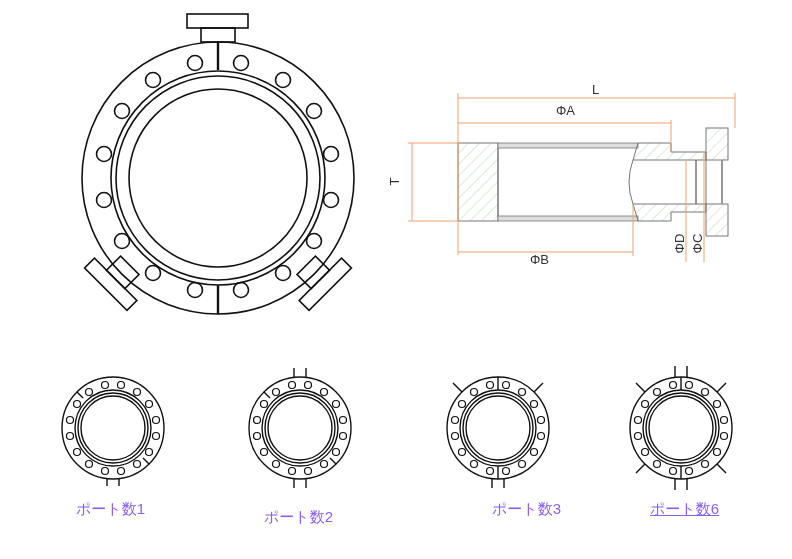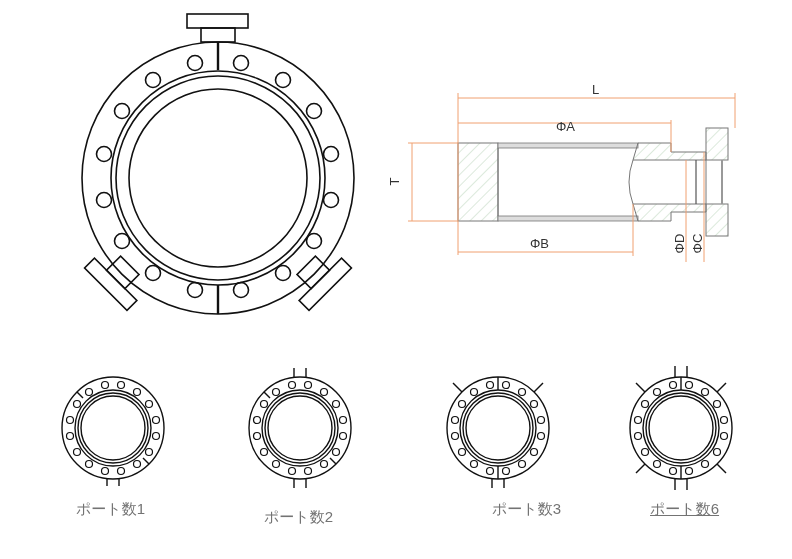--- a/index.html
+++ b/index.html
@@ -1,19 +1,19 @@
 <!DOCTYPE html>
 <html><head>
 <meta charset="utf-8">
 <style>
   html, body { margin: 0; padding: 0; background: #ffffff; }
   body { width: 792px; height: 559px; position: relative; overflow: hidden;
          font-family: "Liberation Sans", "DejaVu Sans", sans-serif; }
   svg { position: absolute; left: 0; top: 0; }
-  .lbl { position: absolute; font-size: 15px; color: #737373; white-space: nowrap; }
+  .lbl { position: absolute; font-size: 15px; color: #8b5cf6; white-space: nowrap; }
   .dim { position: absolute; font-size: 13px; color: #333; white-space: nowrap; }
   .vert { transform: rotate(-90deg); transform-origin: center; }
 </style>
 </head>
 <body>
 
 <svg width="792" height="559" viewBox="0 0 792 559" xmlns="http://www.w3.org/2000/svg">
   <defs>
     <pattern id="hatch" patternUnits="userSpaceOnUse" width="8" height="8" patternTransform="rotate(45)">
       <line x1="0" y1="0" x2="0" y2="8" stroke="#a8c8a8" stroke-width="0.8"></line>
@@ -215,22 +215,22 @@
         <line x1="6" y1="51" x2="6" y2="62"></line>
       <line x1="-36" y1="-36" x2="-45" y2="-45"></line>
         <line x1="36" y1="-36" x2="45" y2="-45"></line>
       <line x1="-36" y1="36" x2="-45" y2="45"></line>
         <line x1="36" y1="36" x2="45" y2="45"></line>
     </g>
   </g>
 </svg>
 
 <span class="dim" style="left:592px; top:82px;">L</span>
-<span class="dim" style="left:556px; top:119px;">ΦA</span>
-<span class="dim" style="left:530px; top:236px;text-align:right;">ΦB</span>
+<span class="dim" style="left:556px; top:103px;">ΦA</span>
+<span class="dim" style="left:530px; top:252px;text-align:right;">ΦB</span>
 <span class="dim vert" style="left:391px; top:174px;">T</span>
 <span class="dim vert" style="left:670px; top:236px;">ΦD</span>
 <span class="dim vert" style="left:688px; top:236px;">ΦC</span>
 
 <span class="lbl" style="left:76px; top:500px;">ポート数1</span>
 <span class="lbl" style="left:264px; top:508px;">ポート数2</span>
 <span class="lbl" style="left:492px; top:500px;">ポート数3</span>
 <span class="lbl" style="left:650px; top:500px;text-decoration:underline;">ポート数6</span>
 
 </body></html>

